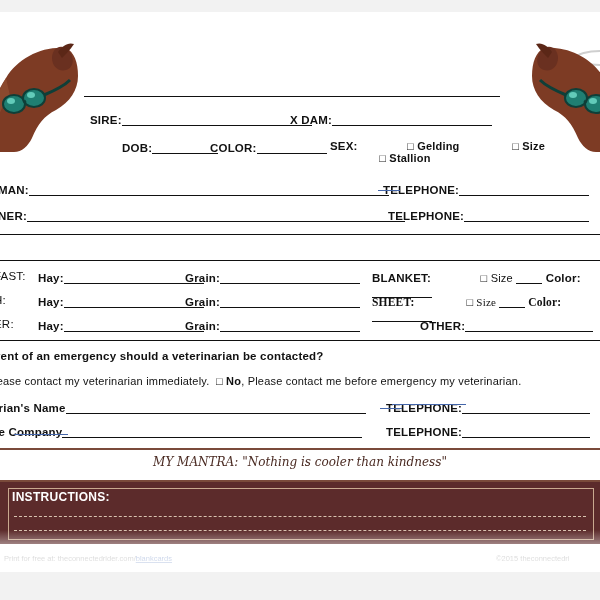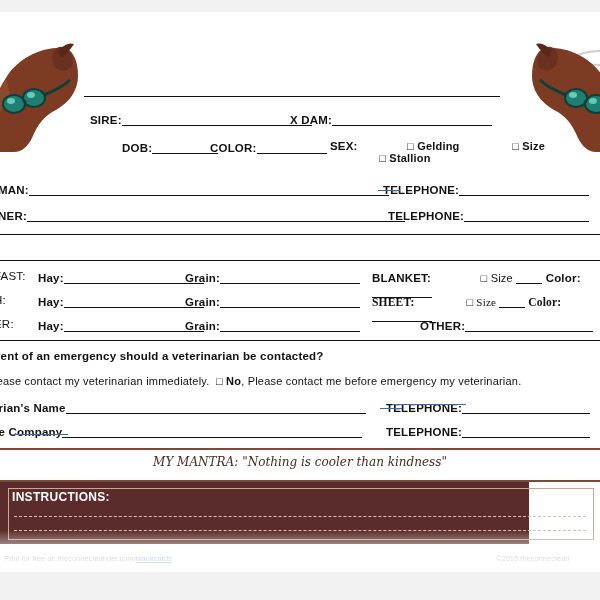--- a/index.html
+++ b/index.html
@@ -40,21 +40,21 @@
     border-top:2px solid #7a4a3a;border-bottom:2px solid #7a4a3a;
     background:#ffffff;
   }
   .mantra-text{
     position:absolute;width:600px;text-align:center;
     font-family:"DejaVu Serif", serif;font-style:italic;
     font-size:12px;color:#4a2a22;
   }
   
   .darkblock{
-    position:absolute;left:0;width:529px;height:62px;
+    position:absolute;left:0;width:600px;height:62px;
     background:#5c2b2b;
   }
   .darkblock .inner{
     position:absolute;left:8px;top:6px;width:584px;height:50px;
     border:1px solid #c9a98f;
   }
   .instr{
     position:absolute;left:12px;top:8px;
     color:#ffffff;font-weight:bold;font-size:12px;letter-spacing:.3px;
   }

